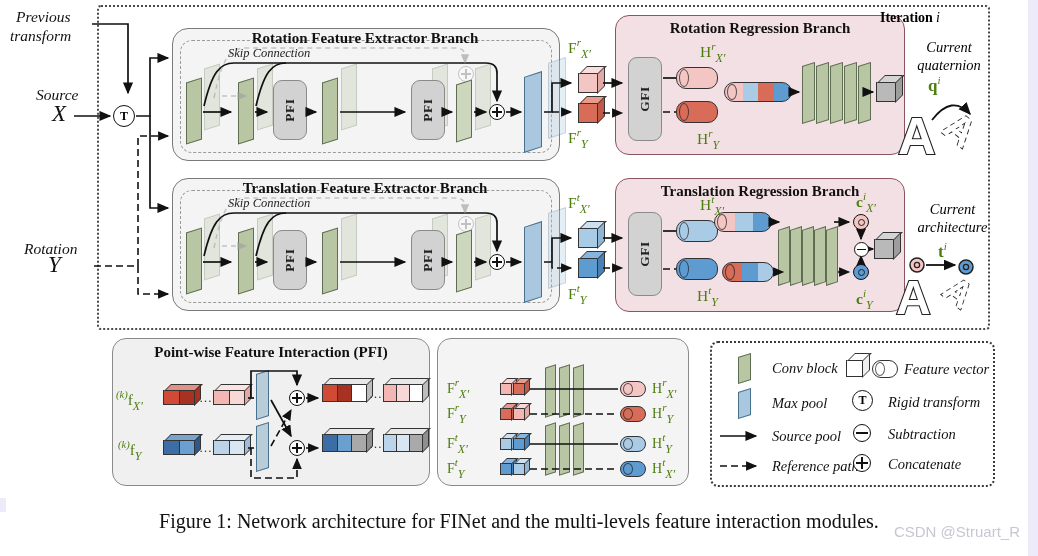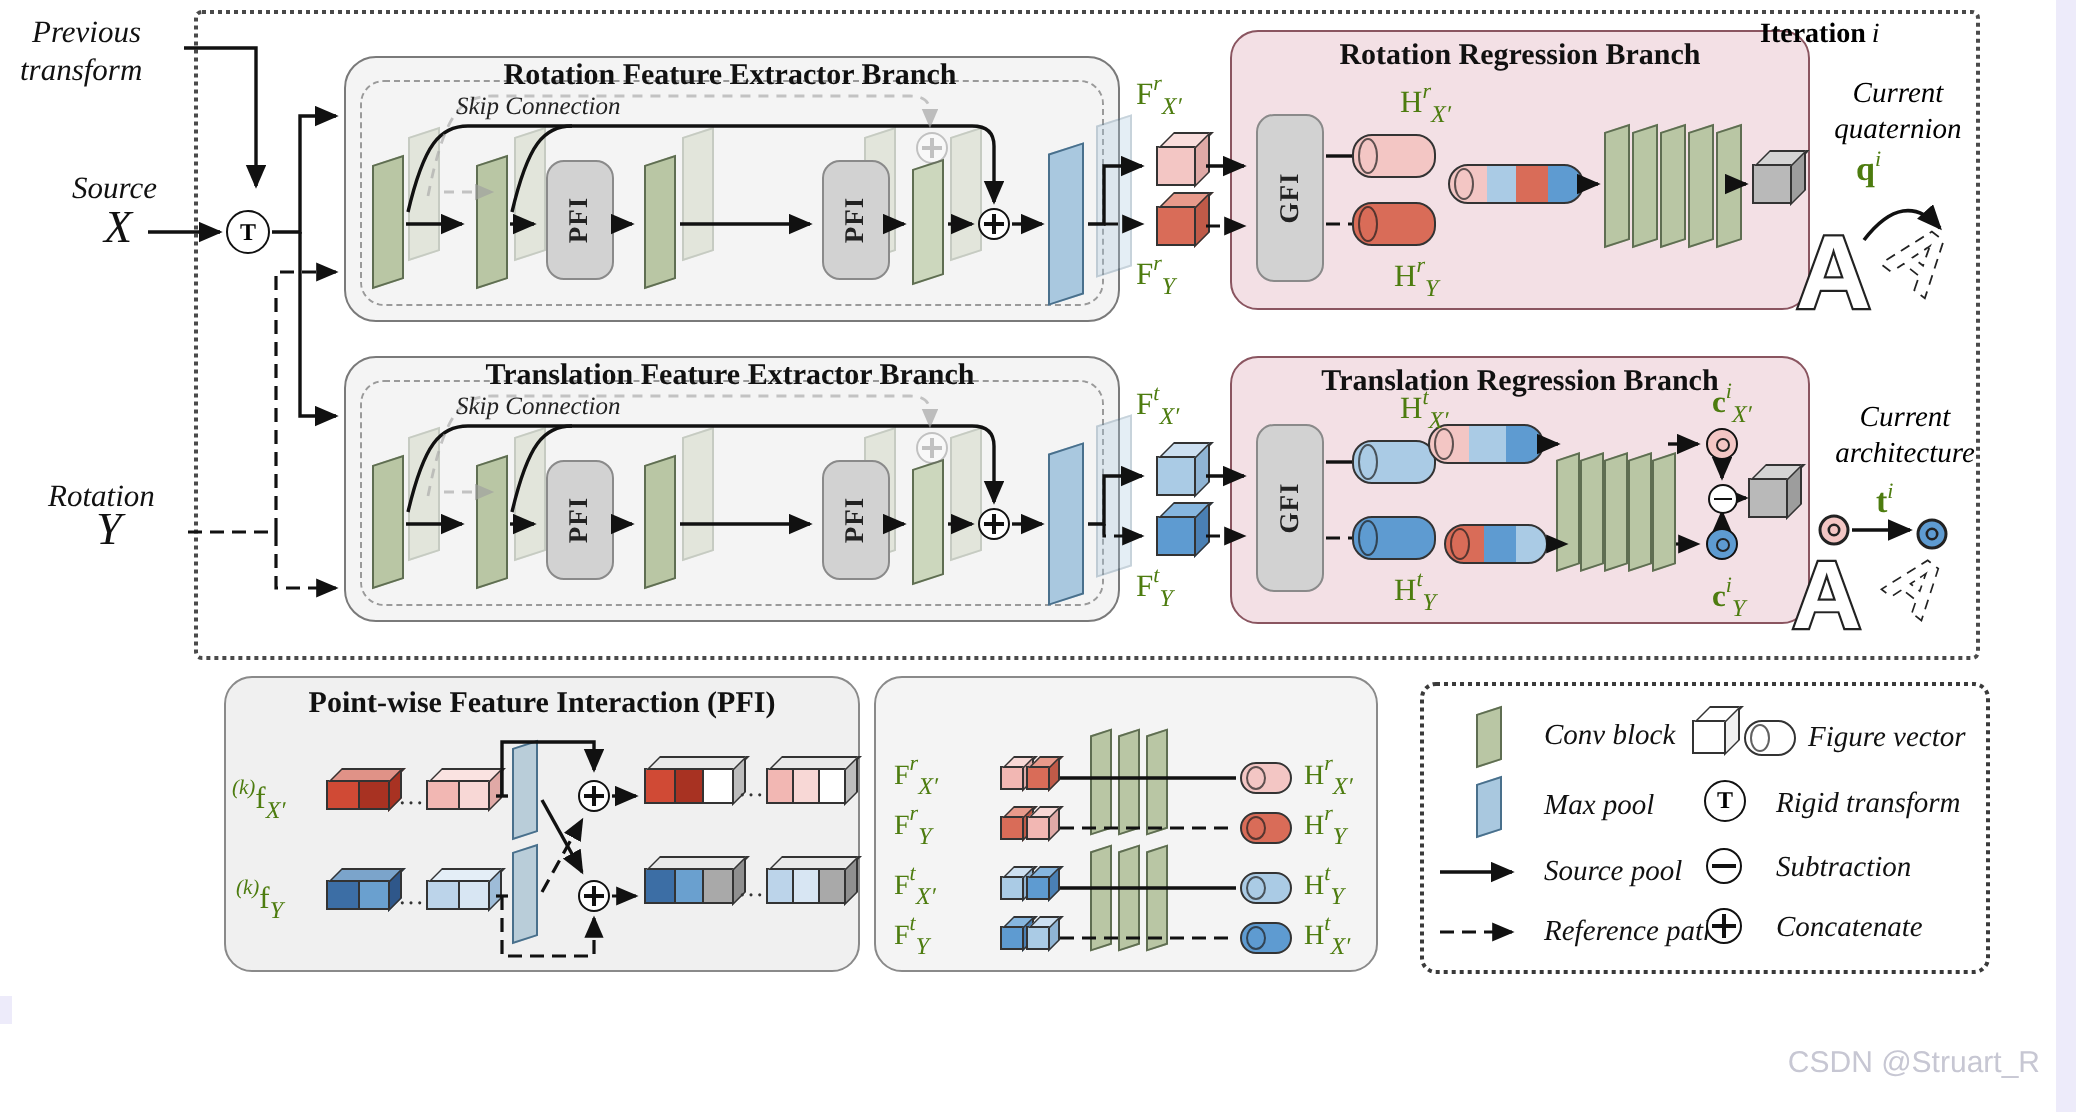--- a/index.html
+++ b/index.html
@@ -299,30 +299,31 @@
 
   <div class="legendbox" style="left:710px;top:341px;width:285px;height:146px"></div>
   <i class="plane" style="left:738px;top:355px;width:13px;height:27px"></i>
   <div class="leglab" style="left:772px;top:360px">Conv block</div>
   <i class="plane pool" style="left:738px;top:390px;width:13px;height:27px"></i>
   <div class="leglab" style="left:772px;top:395px">Max pool</div>
   <div class="leglab" style="left:772px;top:428px">Source pool</div>
   <div class="leglab" style="left:772px;top:458px">Reference path</div>
   <i class="cube" style="left:846px;top:360px;width:17px;height:17px;--f:#fff;--t:#fff;--s:#f0f0f0"></i>
   <i class="cyl" style="left:872px;top:360px;width:26px;height:18px;background:#fff"></i>
-  <div class="leglab" style="left:904px;top:361px">Figure vector</div>
+  <div class="leglab" style="left:904px;top:361px">Feature vector</div>
   <div class="tcirc" style="left:852px;top:390px;width:21px;height:21px">
       <span>T</span>
     </div>
   <div class="leglab" style="left:888px;top:394px">Rigid transform</div>
   <i class="opc minus" style="left:853px;top:424px;width:18px;height:18px"></i>
   <div class="leglab" style="left:888px;top:426px">Subtraction</div>
   <i class="opc plus" style="left:853px;top:454px;width:18px;height:18px"></i>
   <div class="leglab" style="left:888px;top:456px">Concatenate</div>
 
+  <div class="caption" style="top:510px">Figure 1: Network architecture for FINet and the multi-levels feature interaction modules.</div>
   <div class="watermark" style="left:860px;top:523px;width:160px">CSDN @Struart_R</div>
 
   <svg class="wires" width="1038" height="556" viewBox="0 0 1038 556">
     <defs>
       <marker id="ah" markerWidth="8" markerHeight="8" refX="6.2" refY="3" orient="auto">
           <path d="M0,0 L7,3 L0,6 Z" fill="#111"></path>
         </marker>
       <marker id="ahg" markerWidth="8" markerHeight="8" refX="6.2" refY="3" orient="auto">
           <path d="M0,0 L7,3 L0,6 Z" fill="#a0a0a0"></path>
         </marker>

